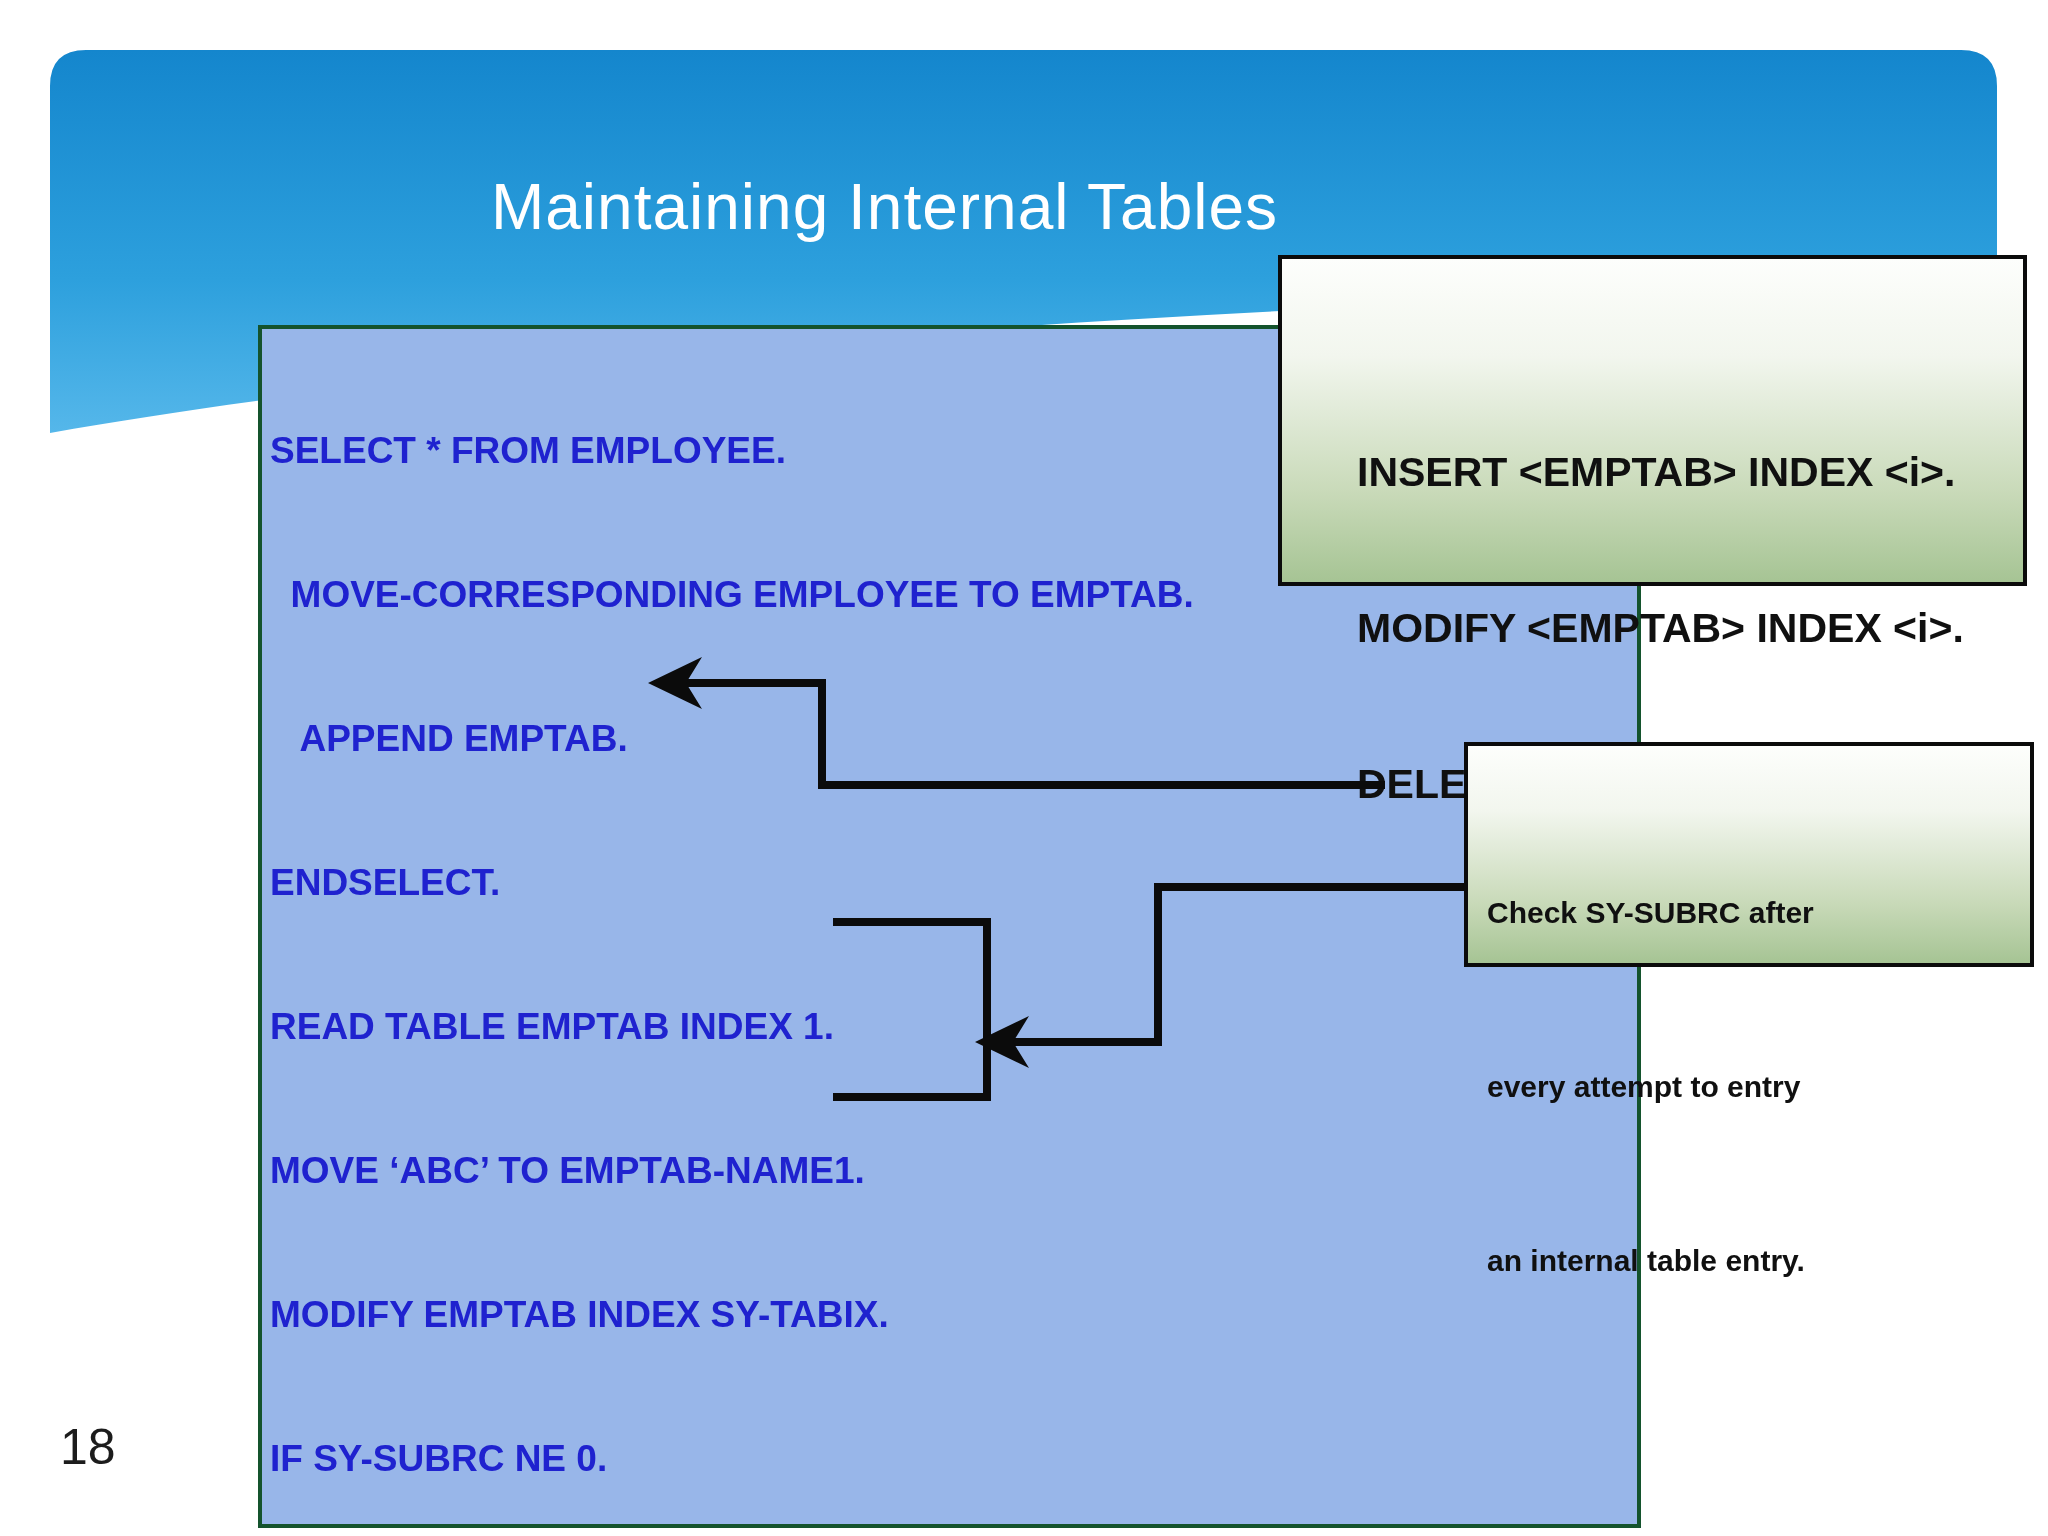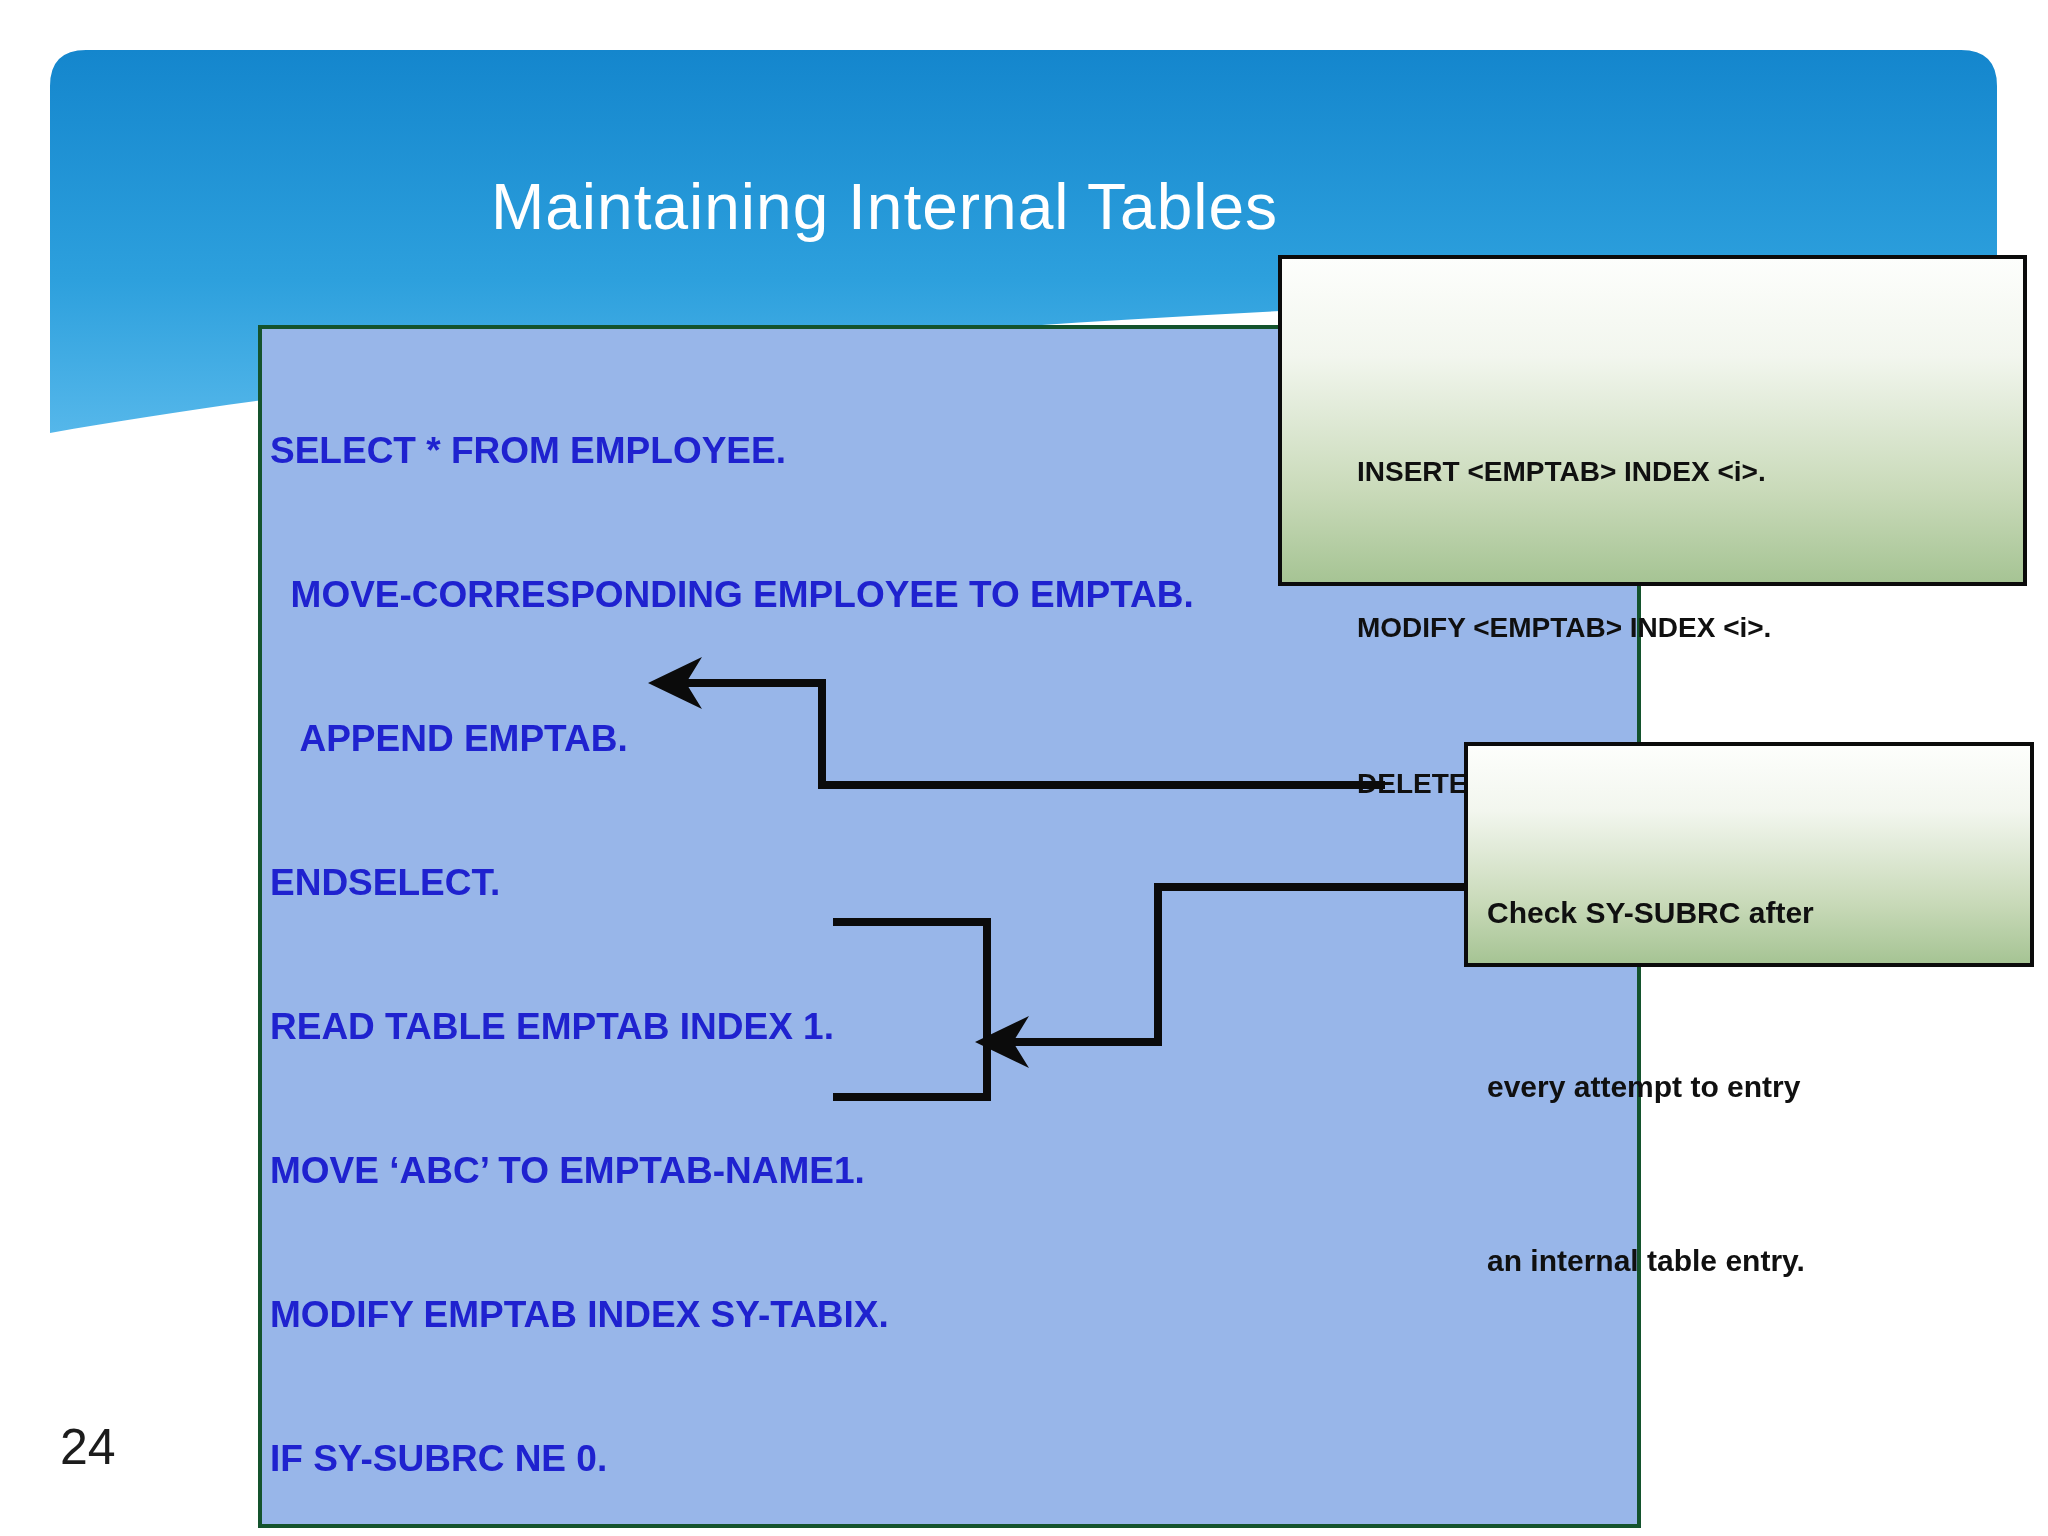--- a/index.html
+++ b/index.html
@@ -12,21 +12,21 @@
             box-sizing:border-box;border:4px solid #14532d;
             background:var(--code_box_fill,#98b6e9);}
   .code-lines{position:absolute;left:8px;top:2px;white-space:pre;
               font-size:37px;font-weight:700;line-height:48px;
               color:var(--code_text,#1f22cf);}
   .note-box{position:absolute;box-sizing:border-box;border:4px solid #0b0b0b;
             background:linear-gradient(180deg,#fdfefc 0%,#f2f6ee 30%,#c9dab9 72%,var(--note_green,#a6c494) 100%);
             color:#101010;font-weight:700;}
   .note-box.ops{left:1278px;top:255px;width:749px;height:331px;}
   .note-box.ops .note-lines{position:absolute;left:75px;top:83px;
-            font-size:28px;line-height:52px;white-space:pre;}
+            font-size:41px;line-height:52px;white-space:pre;}
   .note-box.check{left:1464px;top:742px;width:570px;height:225px;}
   .note-box.check .note-lines{position:absolute;left:19px;top:22px;
             font-size:30px;line-height:58px;white-space:pre;}
   .overlay{position:absolute;left:0;top:0;pointer-events:none;}
   .page-num{position:absolute;left:60px;top:1418px;font-size:50px;font-weight:400;color:#1c1c1c;}
 </style>
 </head>
 <body>
 
 <div class="slide">
@@ -89,15 +89,15 @@
     </g>
 
     <polyline points="833,922 987,922 987,1097 833,1097" fill="none" stroke="#0b0b0b" stroke-width="8"></polyline>
 
     <g>
       <polyline points="1464,887 1158,887 1158,1042 998,1042" fill="none" stroke="#0b0b0b" stroke-width="8"></polyline>
       <polygon points="975,1042 1029,1016 1013,1042 1029,1068" fill="#0b0b0b"></polygon>
     </g>
   </svg>
 
-  <div class="page-num">24</div>
+  <div class="page-num">18</div>
 
 </div>
 
 </body></html>

